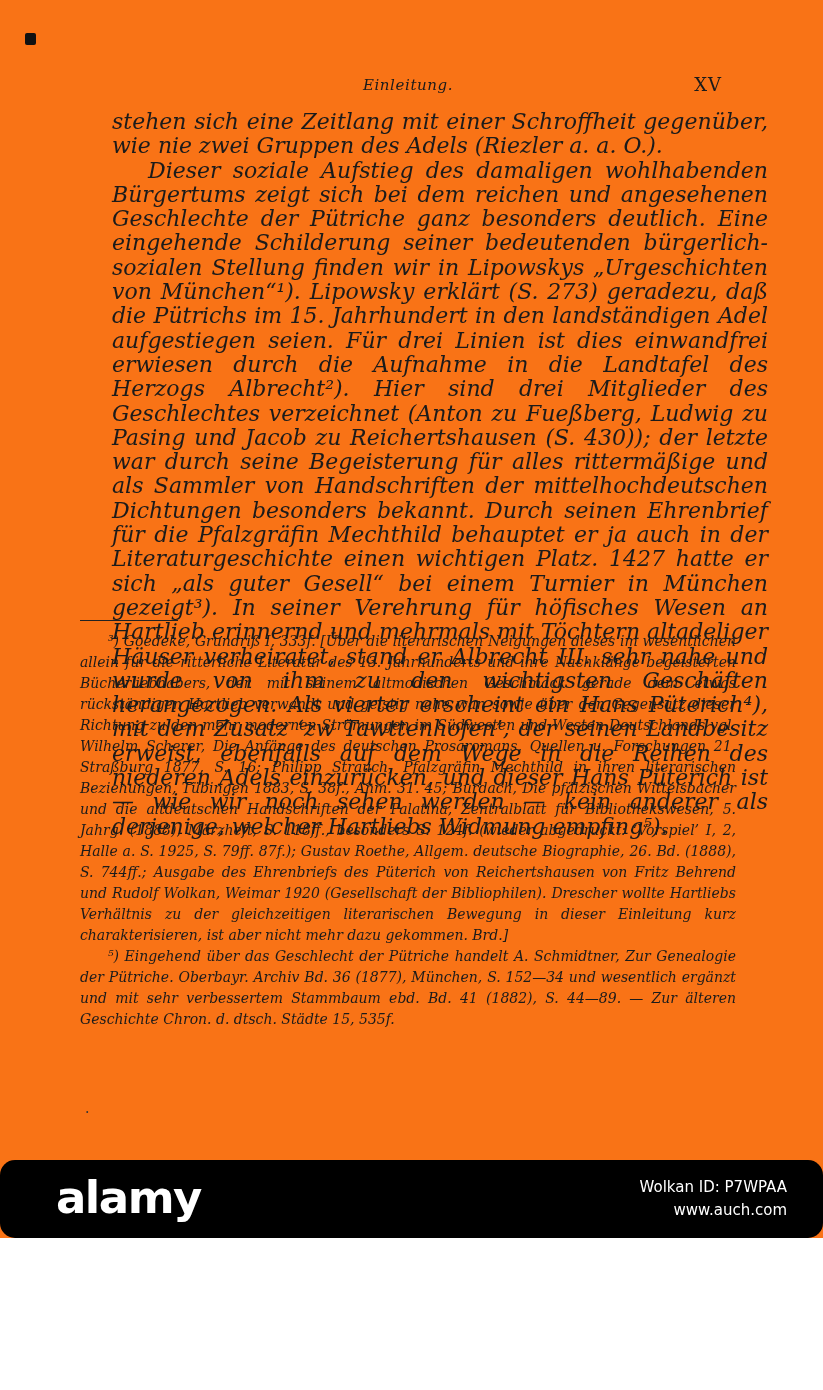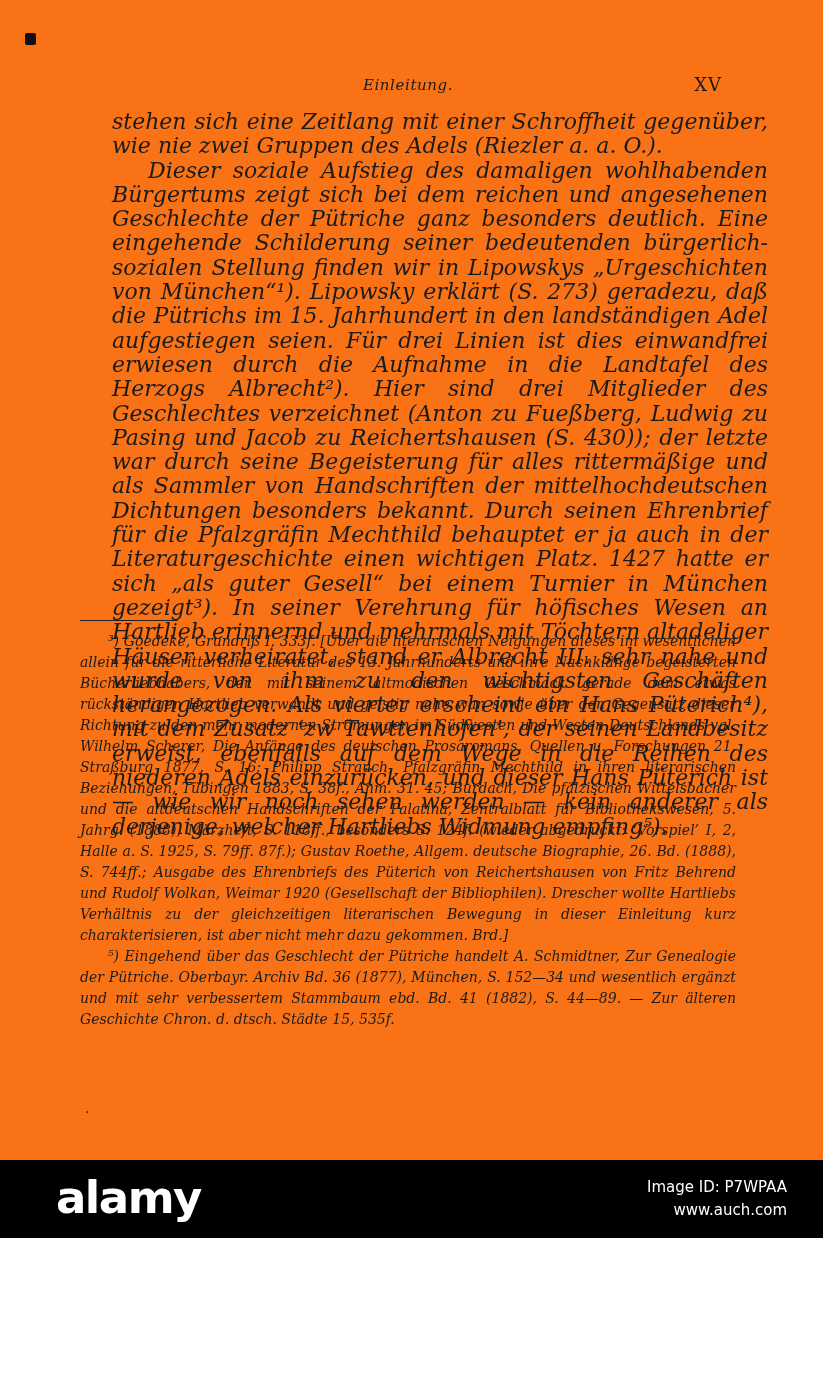--- a/index.html
+++ b/index.html
@@ -101,20 +101,21 @@
   .alamy-bar {
     position: absolute;
     left: 0;
     bottom: 0;
     width: 823px;
     height: 78px;
     background: #000000;
     color: #ffffff;
     font-style: normal;
     font-family: "DejaVu Sans", sans-serif;
+    border-radius: 15px;
   }
   .alamy-logo {
     position: absolute;
     left: 56px;
     top: 11px;
     font-size: 45px;
     font-weight: bold;
     letter-spacing: -1.5px;
     color: #ffffff;
   }
@@ -150,18 +151,18 @@
   <div class="footnotes">
     <p class="footnote">³) Goedeke, Grundriß I, 333f. [Über die literarischen Neigungen dieses im wesentlichen allein für die ritterliche Literatur des 13. Jahrhunderts und ihre Nachklänge begeisterten Bücherliebhabers, der mit seinem altmodischen Geschmack gerade dem etwas rückständigen Hartlieb verwandt und geistig nahe war, sowie über den Gegensatz dieser Richtung zu den mehr modernen Strömungen im Südwesten und Westen Deutschlands vgl. Wilhelm Scherer, Die Anfänge des deutschen Prosaromans, Quellen u. Forschungen 21, Straßburg 1877, S. 16; Philipp Strauch, Pfalzgräfin Mechthild in ihren literarischen Beziehungen, Tübingen 1883, S. 38f., Anm. 31. 45; Burdach, Die pfälzischen Wittelsbacher und die altdeutschen Handschriften der Palatina, Zentralblatt für Bibliothekswesen, 5. Jahrg. (1888), Märzheft, S. 118ff., besonders S. 124f. (wieder abgedruckt: ‘Vorspiel’ I, 2, Halle a. S. 1925, S. 79ff. 87f.); Gustav Roethe, Allgem. deutsche Biographie, 26. Bd. (1888), S. 744ff.; Ausgabe des Ehrenbriefs des Püterich von Reichertshausen von Fritz Behrend und Rudolf Wolkan, Weimar 1920 (Gesellschaft der Bibliophilen). Drescher wollte Hartliebs Verhältnis zu der gleichzeitigen literarischen Bewegung in dieser Einleitung kurz charakterisieren, ist aber nicht mehr dazu gekommen. Brd.]</p>
     <p class="footnote">⁵) Eingehend über das Geschlecht der Pütriche handelt A. Schmidtner, Zur Genealogie der Pütriche. Oberbayr. Archiv Bd. 36 (1877), München, S. 152—34 und wesentlich ergänzt und mit sehr verbessertem Stammbaum ebd. Bd. 41 (1882), S. 44—89. — Zur älteren Geschichte Chron. d. dtsch. Städte 15, 535f.</p>
   </div>
 
   <span class="speck-dot">.</span>
 
   <div class="alamy-bar">
     <span class="alamy-logo">alamy</span>
     <div class="alamy-right">
-      <div>Image ID: P7WPAA</div>
+      <div>Wolkan ID: P7WPAA</div>
       <div>www.auch.com</div>
     </div>
   </div>
 
 </div>
 
 </body></html>

